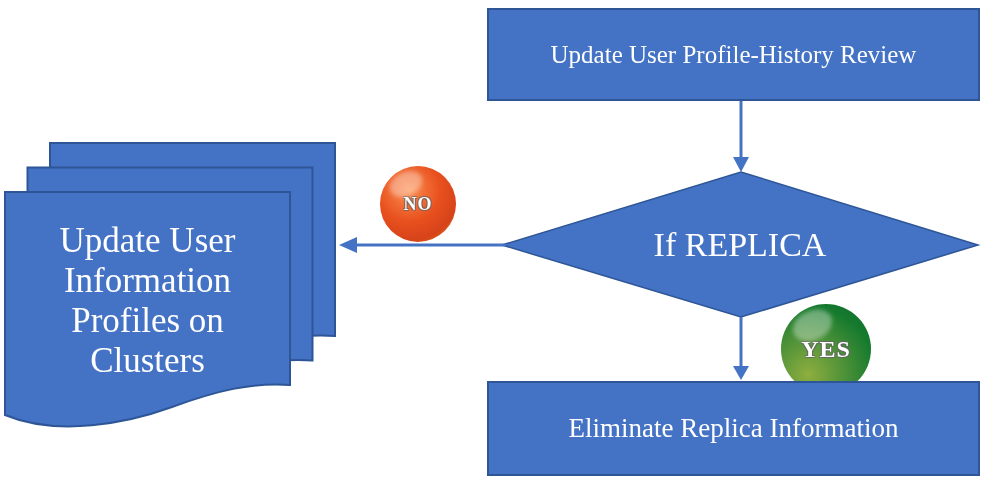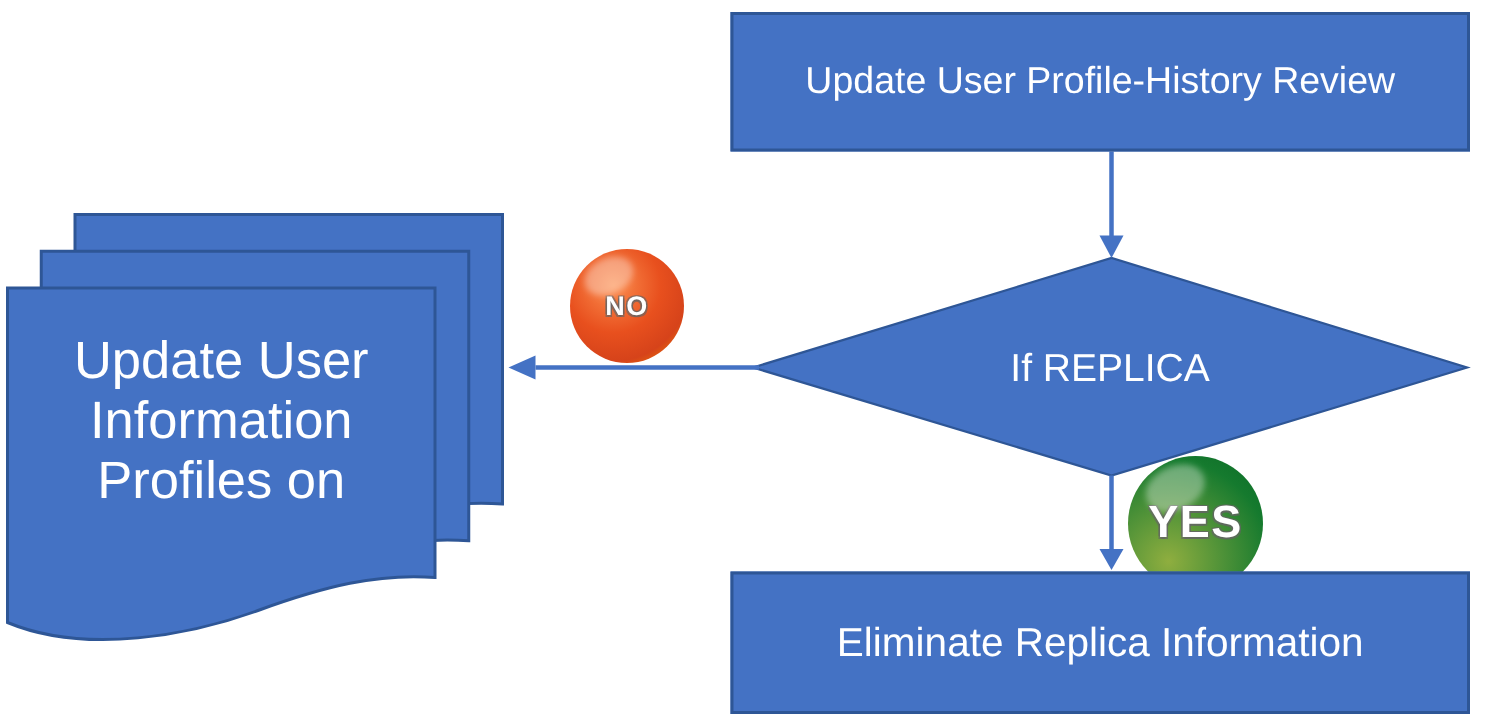--- a/index.html
+++ b/index.html
@@ -5,21 +5,21 @@
   html, body {
     margin: 0;
     padding: 0;
     background: #ffffff;
   }
   .canvas {
     position: relative;
     width: 991px;
     height: 480px;
     background: var(--background, #ffffff);
-    font-family: Liberation Sans, sans-serif;
+    font-family: Liberation Serif, serif;
     overflow: hidden;
   }
   .shapes-layer {
     position: absolute;
     left: 0; top: 0;
     width: 991px; height: 480px;
   }
   .doc-shape {
     fill: var(--shape-fill, #4472C4);
     stroke: var(--shape-border, #2E5696);
@@ -63,21 +63,21 @@
     left: 487px; top: 381px;
     width: 493px; height: 95px;
     font-size: 27px;
   }
   .diamond-label {
     position: absolute;
     left: 590px; top: 229px;
     width: 300px;
     text-align: center;
     color: var(--shape-text, #ffffff);
-    font-size: 26px;
+    font-size: 34px;
     line-height: 32px;
   }
   .doc-label {
     position: absolute;
     left: 20px; top: 221px;
     width: 255px;
     text-align: center;
     color: var(--shape-text, #ffffff);
     font-size: 35px;
     line-height: 40px;
@@ -113,23 +113,23 @@
     width: 76px; height: 76px;
     font-size: 18px;
     background:
       radial-gradient(circle at 38% 32%,
         #fb8d4e 0%,
         var(--no-badge, #E8501E) 45%,
         #d6431a 72%,
         var(--no-badge-rim, #F08300) 96%);
   }
   #badge-yes {
-    left: 752px; top: 304px;
+    left: 781px; top: 304px;
     width: 90px; height: 90px;
-    font-size: 30px;
+    font-size: 24px;
     background:
       radial-gradient(circle at 30% 78%,
         var(--yes-badge-light, #8FAE3F) 0%,
         #4f9238 38%,
         var(--yes-badge, #157A2E) 72%,
         #0d6b27 97%);
   }
 </style>
 </head>
 <body>
@@ -157,20 +157,21 @@
   <div class="process-box" id="top-box">
     <div class="wrap-limit">Update User Profile-History Review</div>
   </div>
 
   <div class="diamond-label">If REPLICA</div>
 
   <div class="doc-label">
     <span>Update User</span>
     <span>Information</span>
     <span>Profiles on</span>
+    <span>Clusters</span>
   </div>
 
   <div class="badge" id="badge-no">NO</div>
 
   <div class="badge" id="badge-yes">YES</div>
 
   <div class="process-box" id="bottom-box">
     <div>Eliminate Replica Information</div>
   </div>
 

